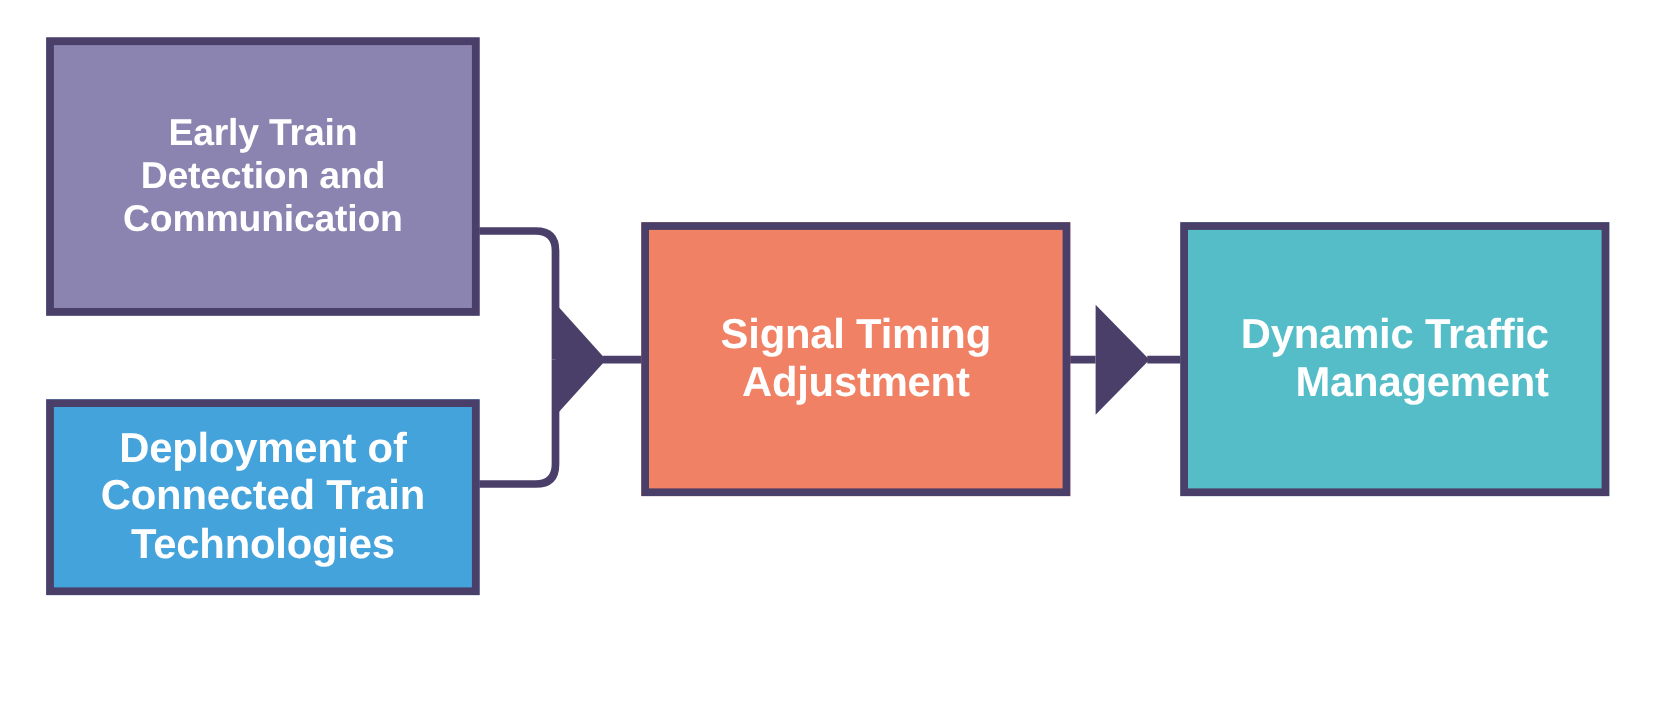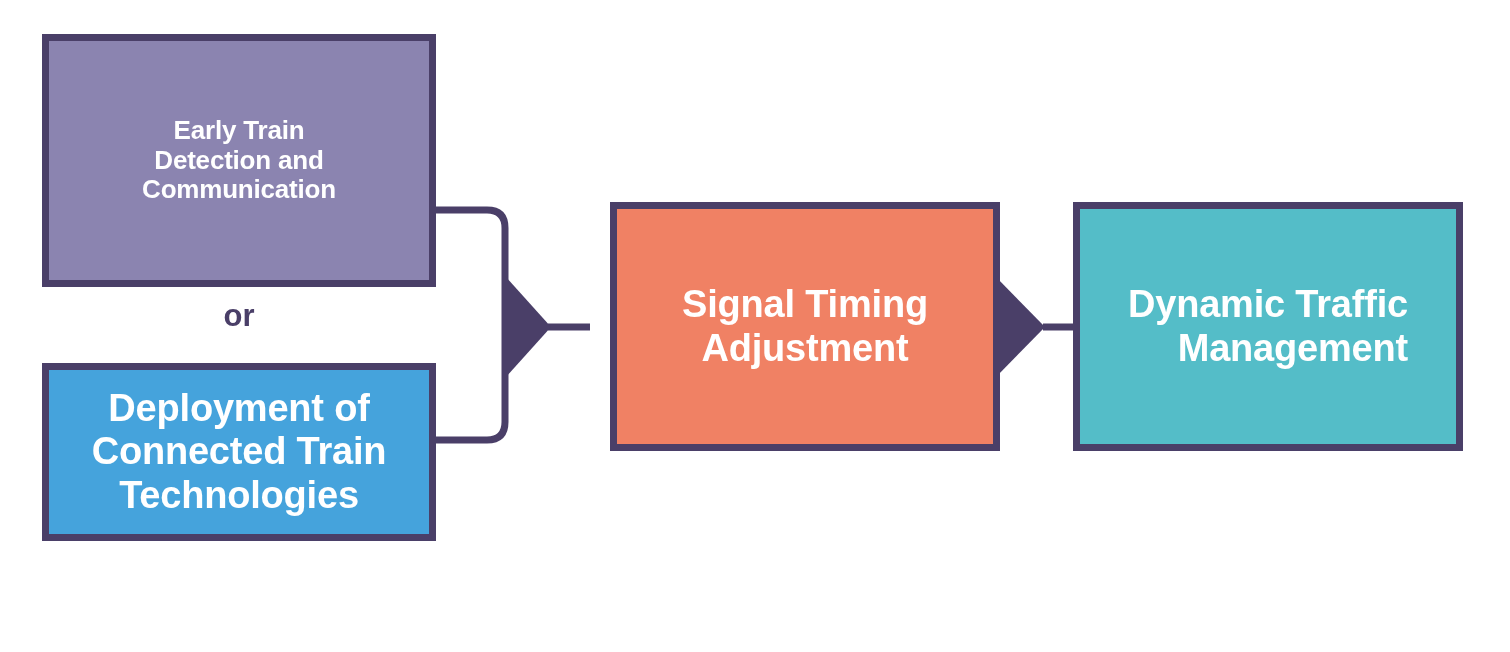--- a/index.html
+++ b/index.html
@@ -34,29 +34,29 @@
     line-height: 1.14;
     letter-spacing: -0.2px;
     padding: 0 10px;
     white-space: pre-line;
   }
 
   
   #node-early-train-detection {
     left: 42px;  top: 34px;  width: 394px; height: 253px;
   }
-  #node-early-train-detection .node-label { font-size: 26px; }
+  #node-early-train-detection .node-label { font-size: 34px; }
 
   #node-connected-train-tech {
     left: 42px;  top: 363px; width: 394px; height: 178px;
   }
   #node-connected-train-tech .node-label { font-size: 38px; }
 
   #node-signal-timing {
-    left: 583px; top: 202px; width: 390px; height: 249px; margin-left: 27px;
+    left: 583px; top: 202px; width: 390px; height: 249px;
   }
   #node-signal-timing .node-label { font-size: 38px; }
 
   #node-dynamic-traffic {
     left: 1073px; top: 202px; width: 390px; height: 249px; text-align: right;
   }
   #node-dynamic-traffic .node-label { font-size: 38px; }
 
   
   #or-label {
@@ -102,21 +102,20 @@
 
     <polygon points="996,277 996,377 1045,327" fill="#4A3F68"></polygon>
   </svg>
 
   <div class="node" id="node-early-train-detection" style="background-color: rgb(139, 132, 176); border-color: rgb(74, 63, 104);">
     <span class="node-label" style="color: rgb(255, 255, 255);">Early Train
 Detection and
 Communication</span>
   </div>
 
-  <div id="or-label" style="color: rgb(74, 63, 104);">or</div>
 
   <div class="node" id="node-connected-train-tech" style="background-color: rgb(69, 163, 220); border-color: rgb(74, 63, 104);">
     <span class="node-label" style="color: rgb(255, 255, 255);">Deployment of
 Connected Train
 Technologies</span>
   </div>
 
   <div class="node" id="node-signal-timing" style="background-color: rgb(240, 129, 100); border-color: rgb(74, 63, 104);">
     <span class="node-label" style="color: rgb(255, 255, 255);">Signal Timing
 Adjustment</span>

